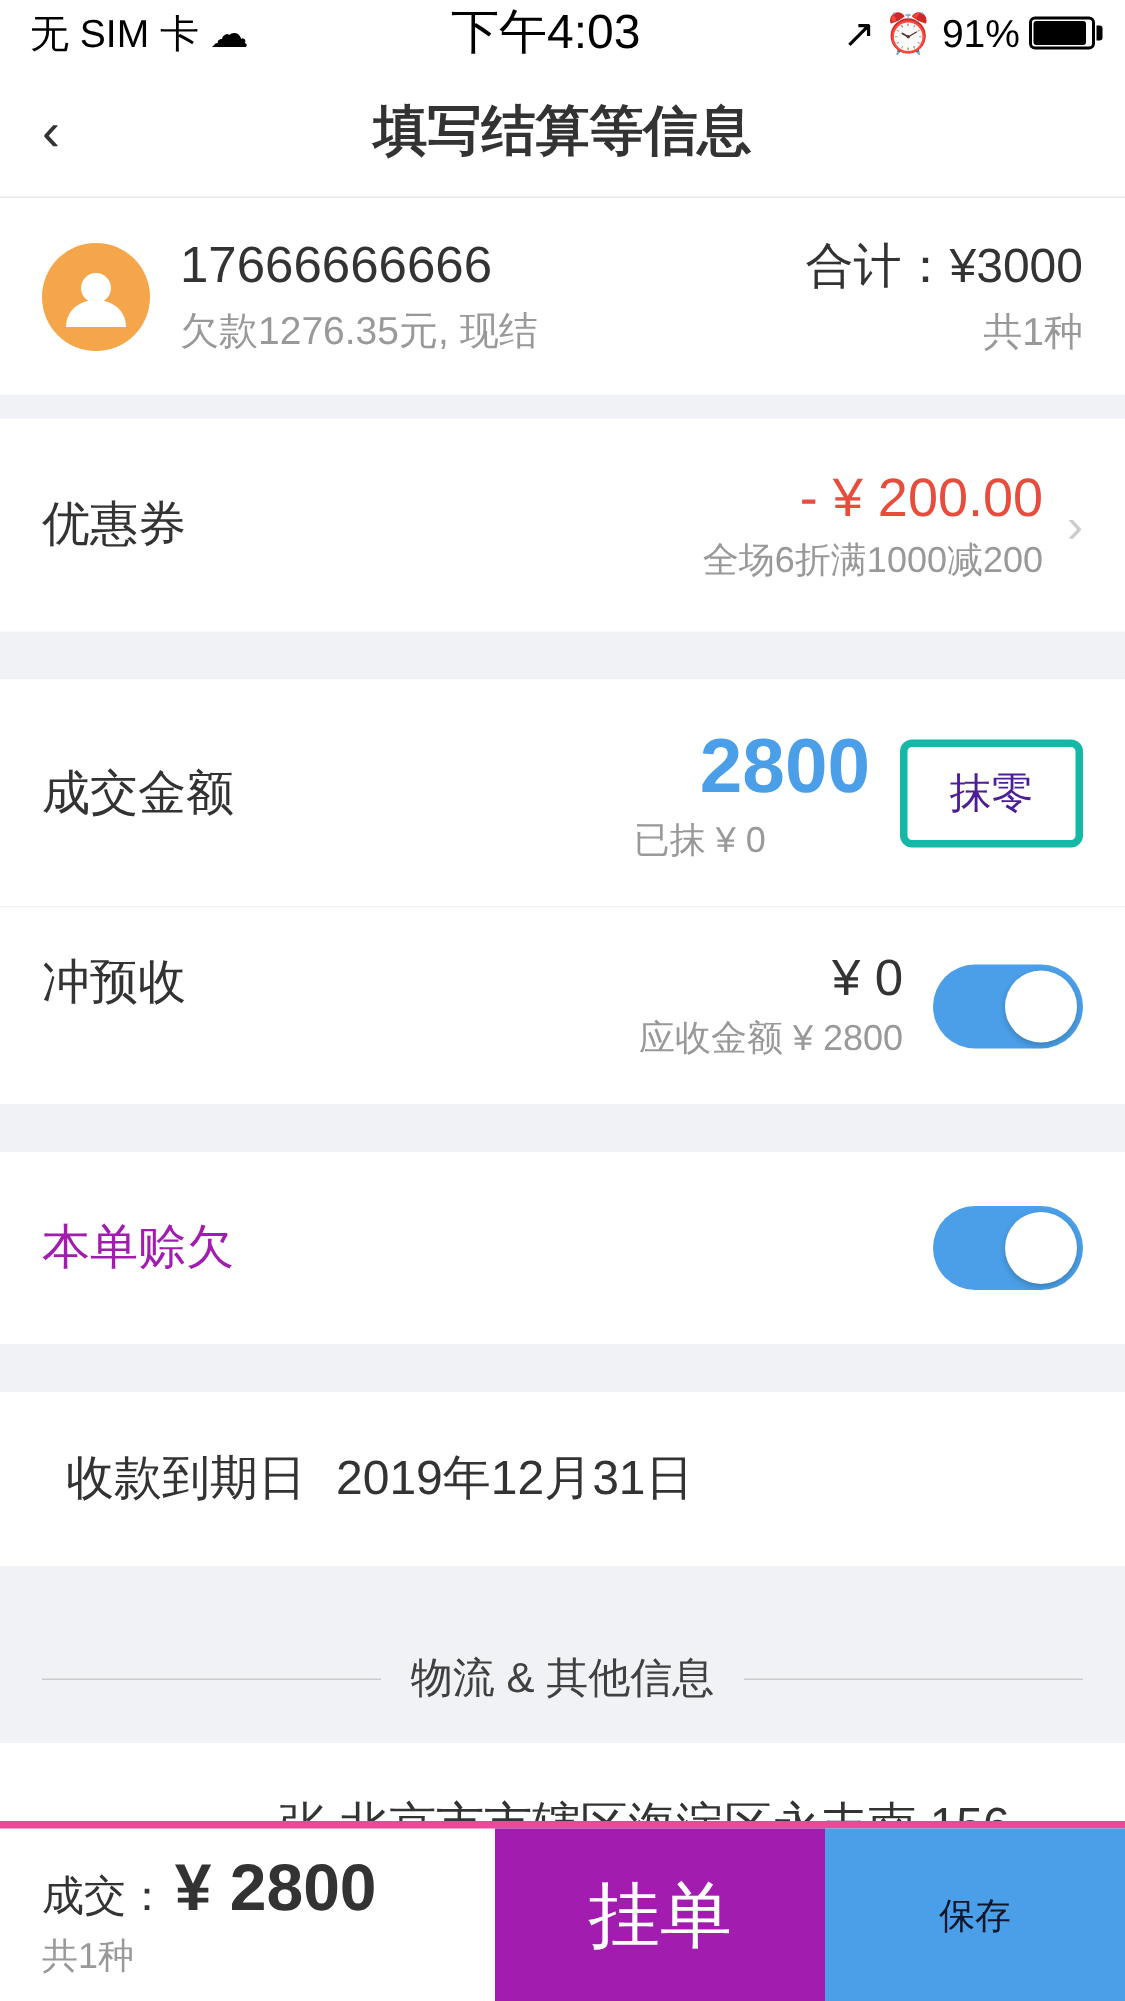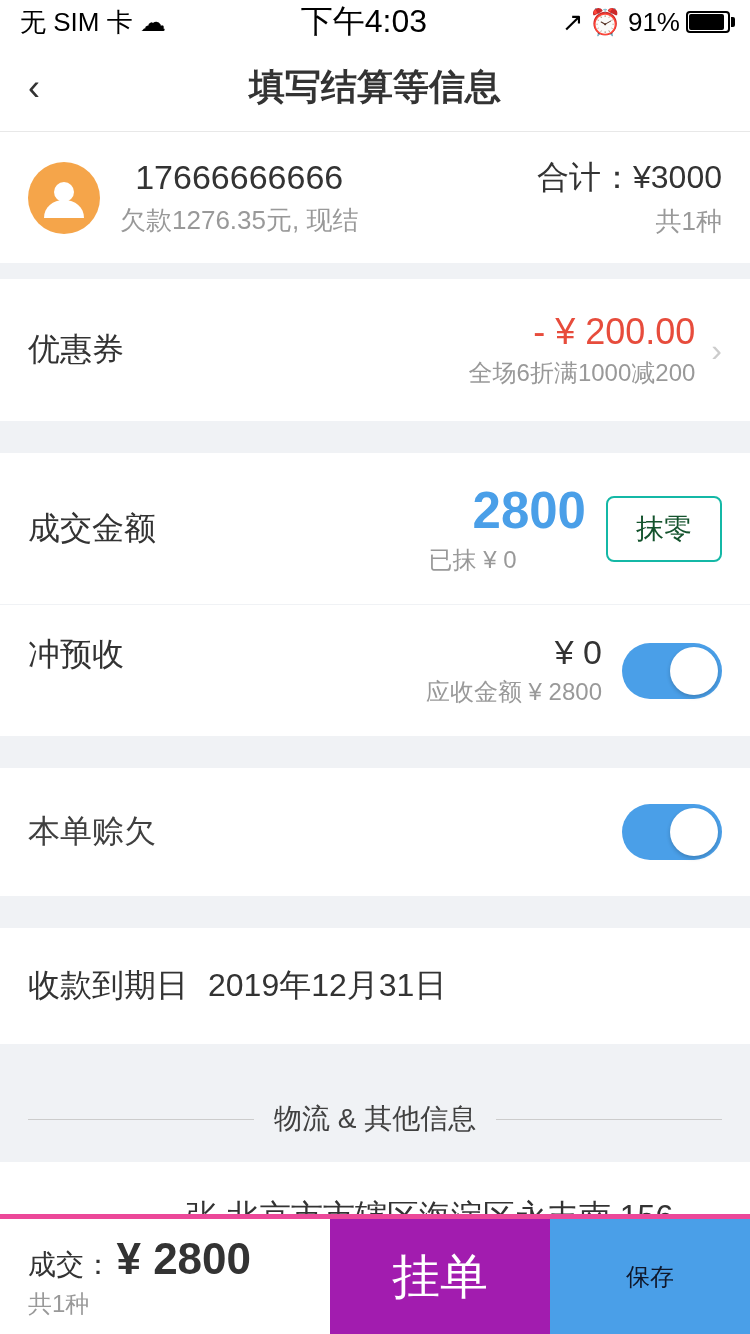--- a/index.html
+++ b/index.html
@@ -105,21 +105,21 @@
       background: #f5a54a;
       display: flex;
       align-items: center;
       justify-content: center;
     }
     .avatar-icon {
       width: 48px;
       height: 48px;
       fill: #fff;
     }
-    .customer-info { display: flex; flex-direction: column; gap: 6px; text-align: center; }
+    .customer-info { display: flex; flex-direction: column; gap: 6px; }
     .customer-phone { font-size: 34px; font-weight: 500; color: #333; }
     .customer-debt { font-size: 26px; color: #999; }
     .customer-right { text-align: right; }
     .total-amount { font-size: 32px; color: #333; margin-left: 26px; }
     .total-count { font-size: 26px; color: #999; margin-top: 4px; }
 
     
     .section-divider {
       height: 16px;
       background: #f0f2f5;
@@ -187,25 +187,25 @@
       font-size: 24px;
       color: #999;
       margin-top: 4px;
     }
     .amount-right {
       display: flex;
       align-items: center;
       gap: 20px;
     }
     .round-off-btn {
-      border: 2px solid #14b8a6;
+      border: 5px solid #14b8a6;
       border-radius: 8px;
       padding: 12px 28px;
       font-size: 28px;
-      color: #14532d;
+      color: #4c1d95;
       background: #fff;
       cursor: pointer;
     }
 
     
     .prepay-row {
       display: flex;
       align-items: flex-start;
       justify-content: space-between;
       padding: 28px 28px;
@@ -253,30 +253,31 @@
     
     .debt-row {
       display: flex;
       align-items: center;
       justify-content: space-between;
       padding: 36px 28px;
       background: #fff;
     }
     .debt-label {
       font-size: 32px;
-      color: #404040;
+      color: #a21caf;
     }
 
     
     .due-date-row {
       display: flex;
       align-items: center;
       padding: 36px 28px;
       background: #fff;
       gap: 20px;
+      margin-left: 16px;
     }
     .due-date-label { font-size: 32px; color: #333; }
     .due-date-value { font-size: 32px; color: #333; }
 
     
     .logistics-divider {
       background: #f0f2f5;
       padding: 24px 28px;
       display: flex;
       align-items: center;

